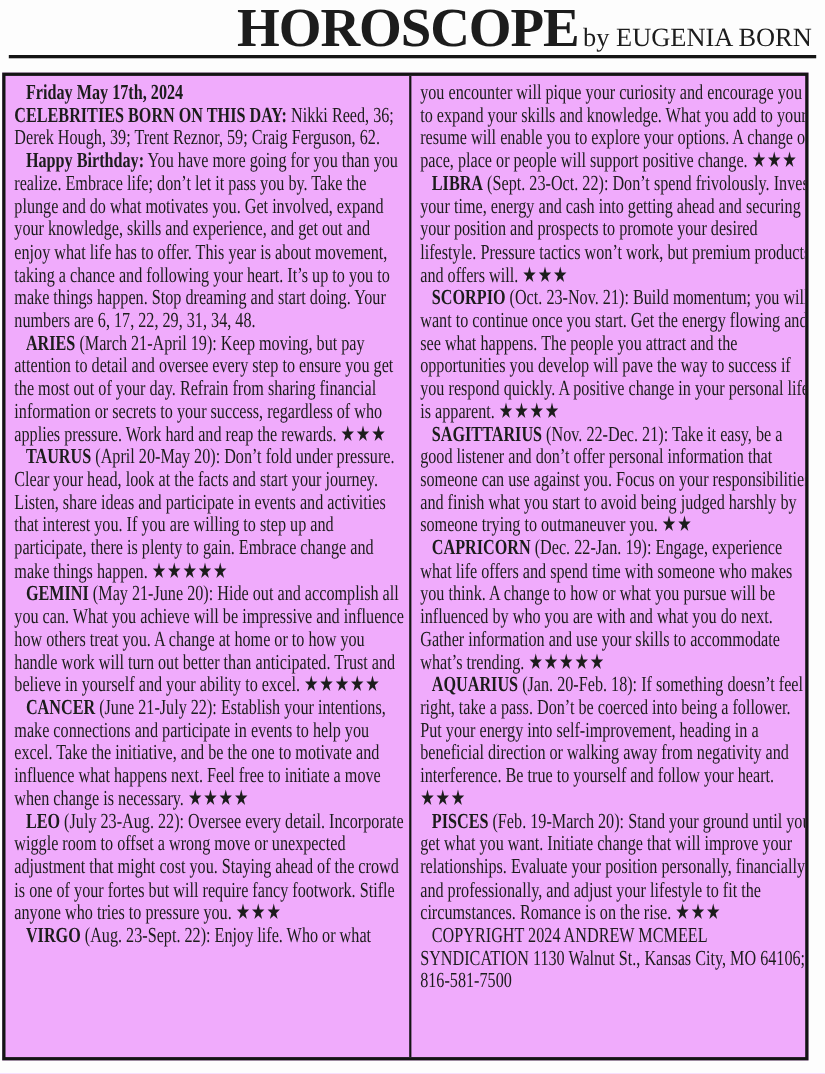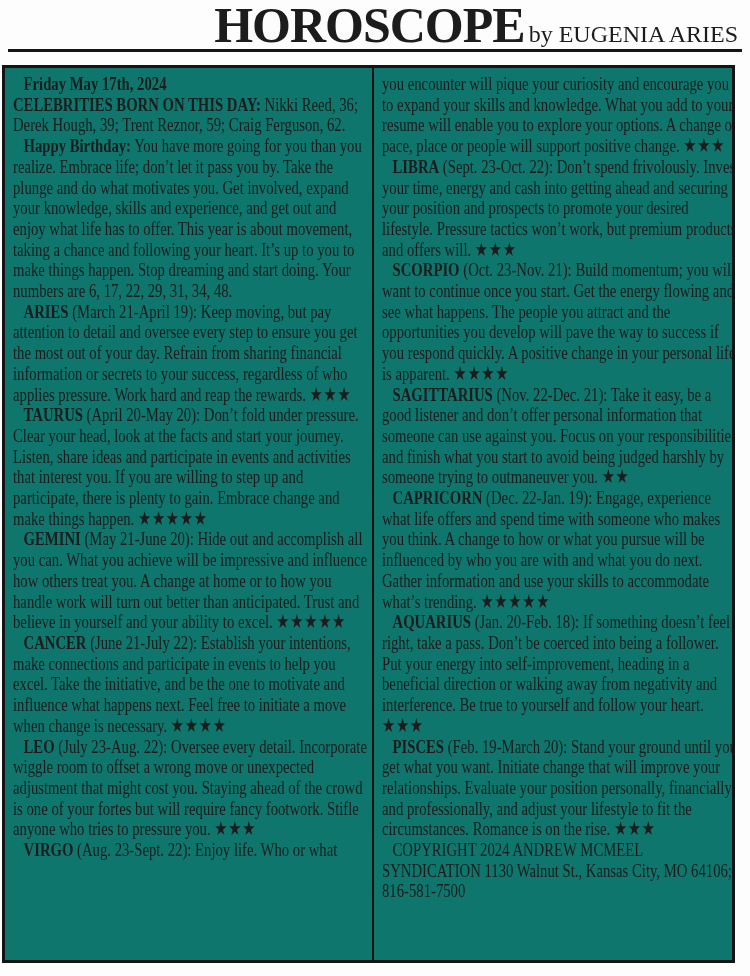--- a/index.html
+++ b/index.html
@@ -29,21 +29,21 @@
     height: 3px;
     background: #141414;
     margin: 1px 8px 0 8px;
   }
   .box {
     margin: 13px 15px 0 2px;
     border: 3px solid #141414;
     height: 892px;
     display: flex;
     overflow: hidden;
-    background: #0f766e;
+    background: #f0abfc;
   }
   .col {
     box-sizing: border-box;
     padding: 6px 0 0 8px;
   }
   .col-left {
     width: 369px;
     border-right: 2px solid #141414;
   }
   .col-right {
@@ -64,21 +64,21 @@
   .para.flush { text-indent: 0; }
   .para.cont { text-indent: 0; }
   b { font-weight: bold; }
   .stars { letter-spacing: 1px; white-space: nowrap; }
 </style>
 </head>
 <body>
 
 <div class="header">
   <span class="masthead-title">HOROSCOPE</span>
-  <span class="masthead-byline">by EUGENIA ARIES</span>
+  <span class="masthead-byline">by EUGENIA BORN</span>
 </div>
 
 <div class="rule-top"></div>
 
 <div class="box">
 
   <div class="col col-left">
     <div class="col-inner">
       <p class="para"><b>Friday May 17th, 2024</b></p>
       <p class="para flush"><b>CELEBRITIES BORN ON THIS DAY:</b> <span>Nikki Reed, 36; Derek Hough, 39; Trent Reznor, 59; Craig Ferguson, 62.</span></p>

